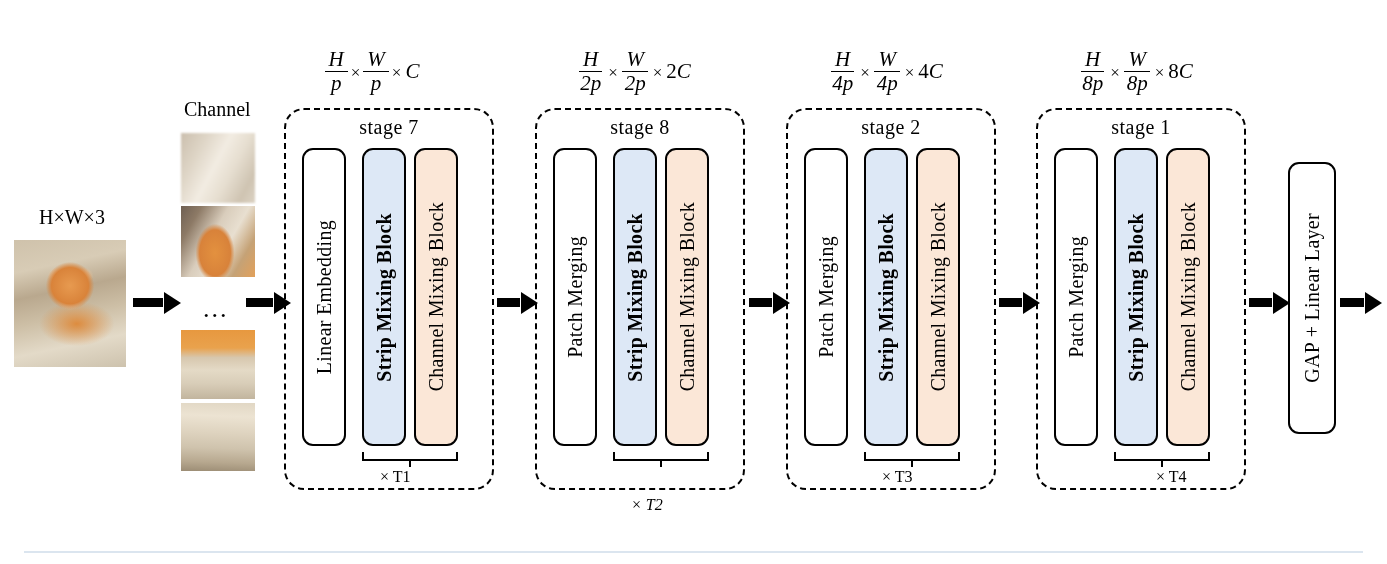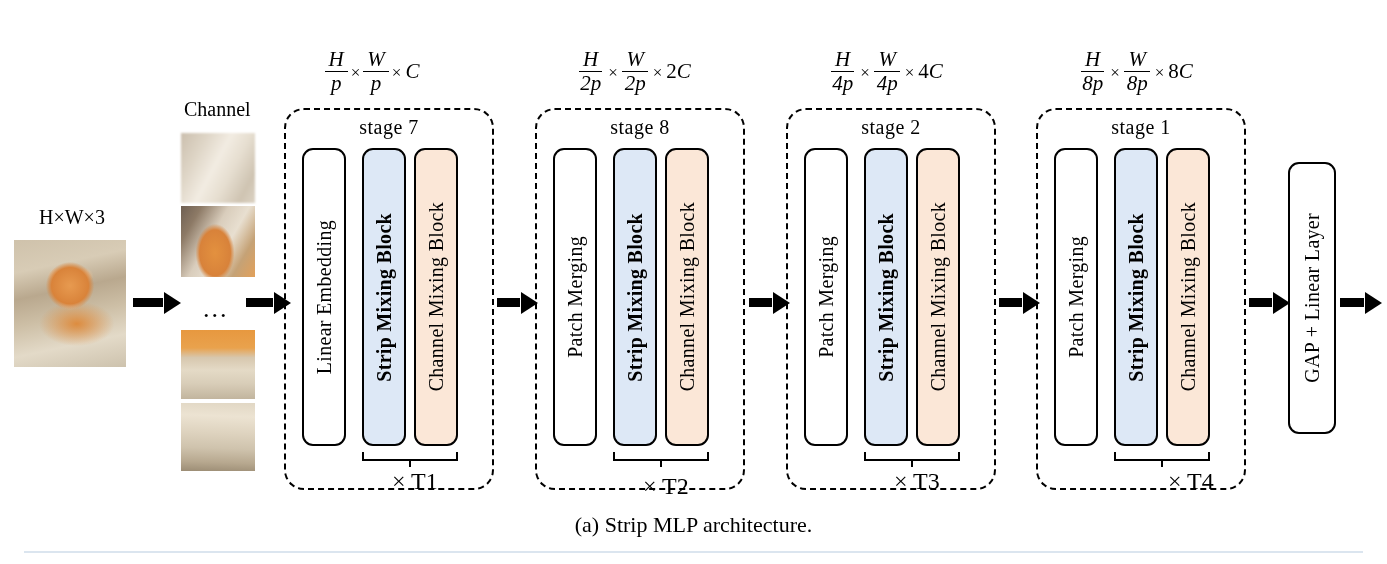--- a/index.html
+++ b/index.html
@@ -117,24 +117,23 @@
     position: absolute;
     left: 50%;
     top: 100%;
     width: 2px;
     height: 8px;
     background: #000;
     transform: translateX(-50%);
   }
   .multiplier {
     position: absolute;
-    font-size: 24px;
+    font-size: 16px;
     white-space: nowrap;
     font-family: "Liberation Serif", "DejaVu Serif", serif;
-    margin-left: 12px;
   }
 
   
   .arrow {
     position: absolute;
     height: 9px;
     background: #000;
   }
   .arrow::after {
     content: "";
@@ -315,21 +314,21 @@
   <div class="vblock" style="left:553px; top:148px; width:44px; height:298px;">
     <span>Patch Merging</span>
   </div>
   <div class="vblock blue" style="left:613px; top:148px; width:44px; height:298px;">
     <span>Strip Mixing Block</span>
   </div>
   <div class="vblock peach" style="left:665px; top:148px; width:44px; height:298px;">
     <span>Channel Mixing Block</span>
   </div>
   <div class="brace" style="left:613px; top:452px; width:96px;"></div>
-  <div class="multiplier" style="left:631px; top:473px;">× T2</div>
+  <div class="multiplier" style="left:631px; top:496px;font-style:italic;">× T2</div>
 
   <div class="stage-box" style="left:786px; top:108px; width:210px; height:382px;">
     <div class="stage-title">stage 2</div>
   </div>
   <div class="vblock" style="left:804px; top:148px; width:44px; height:298px;">
     <span>Patch Merging</span>
   </div>
   <div class="vblock blue" style="left:864px; top:148px; width:44px; height:298px;">
     <span>Strip Mixing Block</span>
   </div>
@@ -351,17 +350,16 @@
   <div class="vblock peach" style="left:1166px; top:148px; width:44px; height:298px;">
     <span>Channel Mixing Block</span>
   </div>
   <div class="brace" style="left:1114px; top:452px; width:96px;"></div>
   <div class="multiplier" style="left:1156px; top:468px;">× T4</div>
 
   <div class="vblock" style="left:1288px; top:162px; width:48px; height:272px;">
     <span>GAP + Linear Layer</span>
   </div>
 
-  <div class="caption" style="top:512px;">(a) Strip MLP architecture.</div>
 
   <div class="rule" style="top:551px;"></div>
 
 </div>
 
 </body></html>

